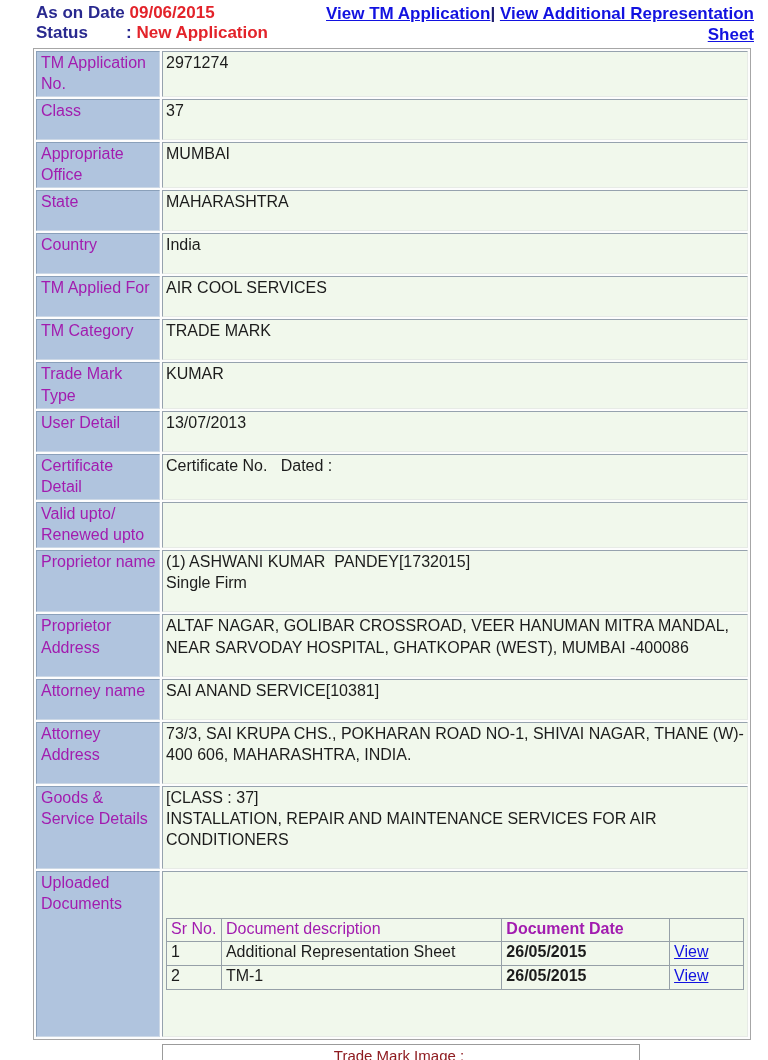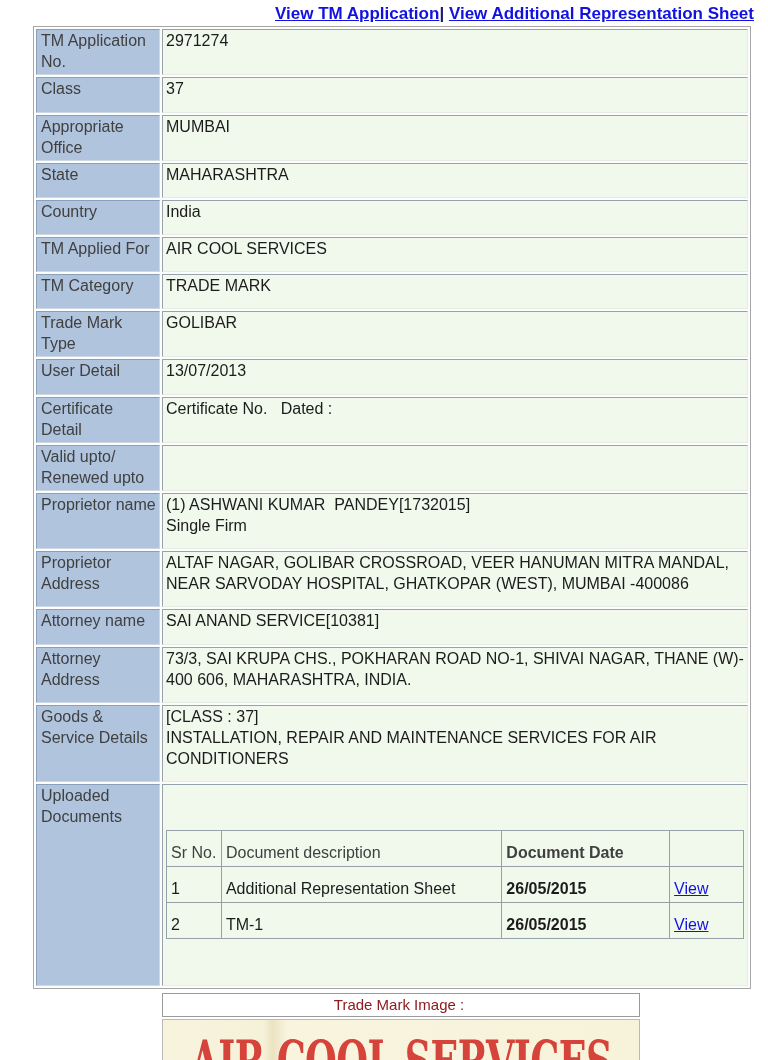--- a/index.html
+++ b/index.html
@@ -29,32 +29,32 @@
   table.dt { width: 100%; border-collapse: separate; border-spacing: 2px; }
   table.dt th, table.dt td {
     font-size: 16px; font-weight: normal; text-align: left; vertical-align: top;
     line-height: 1.32; white-space: pre-wrap;
     border: 1px solid;
     border-color: #96a2ae #e7ebe6 #e7ebe6 #96a2ae;
   }
   table.dt th {
     width: 126px; background: #b0c4de; padding: 0 1px 2px 4px;
     border-color: #8aa0ba #ccd8e6 #ccd8e6 #8aa0ba;
-    color: #404040;
-  }
-  table.dt td { background: #f1f8ec; padding: 0 2px 12px 3px; }
+    color: #a21caf;
+  }
+  table.dt td { background: #f1f8ec; padding: 0 2px 18px 3px; }
   table.dt th.clip { white-space: nowrap; overflow: hidden; }
 
   
   td.docs-cell { padding: 3px 3px 4px 3px !important; }
   table.docs { border-collapse: collapse; width: 578px; }
   table.docs th, table.docs td {
     border: 1px solid #96a0a8; background: #f1f8ec;
     font-size: 16px; font-weight: normal; text-align: left; vertical-align: top;
-    padding: 12px 4px 2px 4px; line-height: 1.3; white-space: normal;
+    padding: 0 4px 2px 4px; line-height: 1.3; white-space: normal;
   }
   table.docs .c-sr   { width: 55px; }
   table.docs .c-desc { width: 281px; }
   table.docs .c-date { width: 168px; font-weight: bold; }
   table.docs .c-view { width: 74px; }
   table.docs a { color: #1212e0; }
 
   
   .tm-block { margin: 4px 0 0 162px; width: 478px; }
   .tm-heading {
@@ -75,20 +75,24 @@
     font-family: "DejaVu Serif", serif; font-weight: bold;
     font-size: 58px; letter-spacing: -1px; color: #d5433a;
     transform: scaleX(0.63); transform-origin: 50% 50%;
     white-space: nowrap;
   }
 </style>
 </head>
 <body>
 
 <div class="top-header">
+  <div class="hdr-left">
+    <div><span class="navy">As on Date</span><span> </span><span class="red">09/06/2015</span></div>
+    <div><span class="navy status-label">Status</span><span class="navy">:</span><span> </span><span class="red">New Application</span></div>
+  </div>
   <div class="hdr-links">
     <a href="#">View TM Application</a><span class="link-sep">|</span> <a href="#">View Additional Representation Sheet</a>
   </div>
 </div>
 
 <div class="dt-wrap">
   <table class="dt">
     <tbody>
   <tr>
     <th>TM Application
@@ -124,21 +128,21 @@
   </tr>
 
   <tr>
     <th>TM Category</th>
     <td>TRADE MARK</td>
   </tr>
 
   <tr>
     <th>Trade Mark
 Type</th>
-    <td>GOLIBAR</td>
+    <td>KUMAR</td>
   </tr>
 
   <tr>
     <th>User Detail</th>
     <td>13/07/2013</td>
   </tr>
 
   <tr>
     <th>Certificate
 Detail</th>

